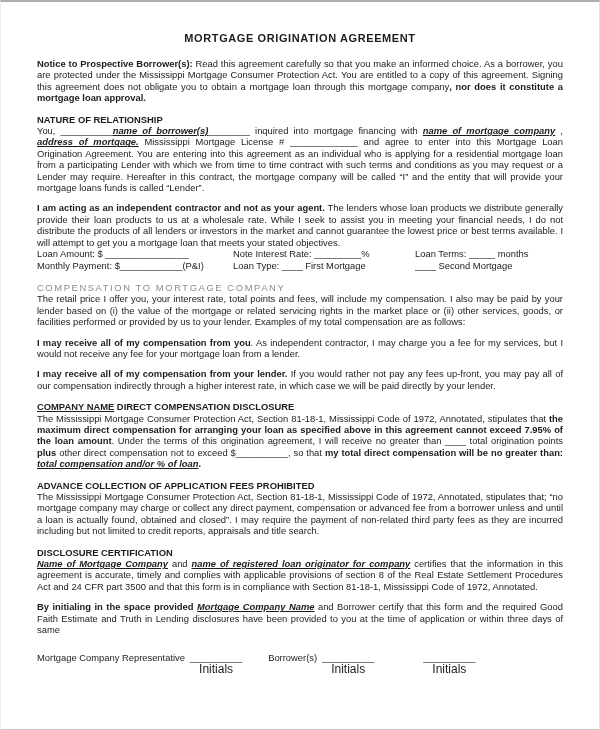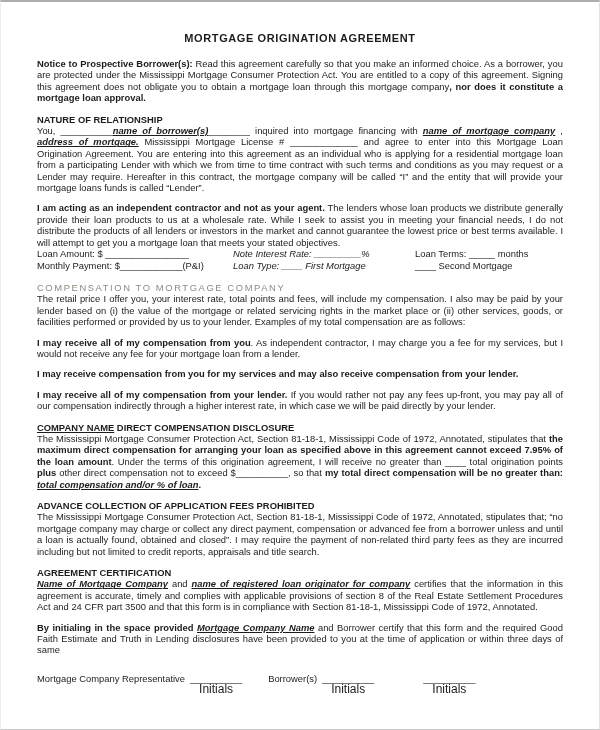--- a/index.html
+++ b/index.html
@@ -48,21 +48,21 @@
     letter-spacing:1.6px;
     margin-top:11px;
   }
   .rs-b{font-weight:bold;}
   .rs-bu{font-weight:bold;text-decoration:underline;}
   .rs-biu{font-weight:bold;font-style:italic;text-decoration:underline;}
   .block-fields{margin:0;}
   .fields-row{display:flex;}
   .fields-cell{white-space:nowrap;}
   .fields-cell:nth-child(1){width:196px;}
-  .fields-cell:nth-child(2){width:182px;font-style:italic;}
+  .fields-cell:nth-child(2){width:182px;}
   .fields-cell:nth-child(3){flex:1;}
   .sig-row{
     display:flex;
     margin-top:17px;
     align-items:flex-start;
   }
   .sig-group{display:flex;align-items:flex-start;}
   .sig-group-1{margin-left:26px;}
   .sig-group-2{margin-left:44px;}
   .sig-label{white-space:nowrap;}
@@ -92,27 +92,26 @@
         </div>
         <div class="fields-row">
           <div class="fields-cell">Monthly Payment: $____________(P&amp;I)</div>
           <div class="fields-cell">Loan Type:  ____ First Mortgage</div>
           <div class="fields-cell"> ____ Second Mortgage</div>
         </div>
       </div>
       <div class="block-heading variant-muted"><span>COMPENSATION TO MORTGAGE COMPANY</span></div>
       <div class="block-paragraph"><span>The retail price I offer you, your interest rate, total points and fees, will include my compensation.  I also may be paid by your lender based on (i) the value of the mortgage or related servicing rights in the market place or (ii) other services, goods, or facilities performed or provided by us to your lender.   Examples of my total compensation are as follows:</span></div>
       <div class="block-paragraph"><span class="rs-b">I may receive all of my compensation from you</span><span>.  As independent contractor, I may charge you a fee for my services, but I would not receive any fee for your mortgage loan from a lender.</span></div>
-      <div class="block-paragraph"><span class="rs-b">I may receive compensation from you for my services and may also receive compensation from your lender.</span></div>
       <div class="block-paragraph"><span class="rs-b">I may receive all of my compensation from your lender.</span><span>  If you would rather not pay any fees up-front, you may pay all of our compensation indirectly through a higher interest rate, in which case we will be paid directly by your lender.</span></div>
       <div class="block-heading"><span class="rs-bu">COMPANY NAME</span><span class="rs-b"> DIRECT COMPENSATION DISCLOSURE</span></div>
       <div class="block-paragraph"><span>The Mississippi Mortgage Consumer Protection Act, Section 81-18-1, Mississippi Code of 1972, Annotated, stipulates that </span><span class="rs-b">the maximum direct compensation for arranging your loan as specified above in this agreement cannot exceed 7.95% of the loan amount</span><span>.  Under the terms of this origination agreement, I will receive no greater than ____ total origination points </span><span class="rs-b">plus</span><span> other direct compensation not to exceed $__________, so that </span><span class="rs-b">my total direct compensation will be no greater than: </span><span class="rs-biu">total compensation and/or % of loan</span><span class="rs-b">.</span></div>
       <div class="block-heading"><span>ADVANCE COLLECTION OF APPLICATION FEES PROHIBITED</span></div>
       <div class="block-paragraph"><span>The Mississippi Mortgage Consumer Protection Act, Section 81-18-1, Mississippi Code of 1972, Annotated, stipulates that; “no mortgage company may charge or collect any direct payment, compensation or advanced fee from a borrower unless and until a loan is actually found, obtained and closed”.  I may require the payment of non-related third party fees as they are incurred including but not limited to credit reports, appraisals and title search.</span></div>
-      <div class="block-heading"><span>AGREEMENT CERTIFICATION</span></div>
+      <div class="block-heading"><span>DISCLOSURE CERTIFICATION</span></div>
       <div class="block-paragraph"><span class="rs-biu">Name of Mortgage Company</span><span> and </span><span class="rs-biu">name of registered loan originator for company</span><span> certifies that the information in this agreement is accurate, timely and complies with applicable provisions of section 8 of the Real Estate Settlement Procedures Act and 24 CFR part 3500 and that this form is in compliance with Section 81-18-1, Mississippi Code of 1972, Annotated.</span></div>
       <div class="block-paragraph"><span class="rs-b">By initialing in the space provided </span><span class="rs-biu">Mortgage Company Name</span><span> and Borrower certify that this form and the required Good Faith Estimate and Truth in Lending disclosures have been provided to you at the time of application or within three days of same</span></div>
       <div class="sig-row">
         <div class="sig-group sig-group-0">
           <span class="sig-label">Mortgage Company Representative</span>
           <span class="sig-blank-wrap">
             <span class="sig-blank">__________</span>
             <span class="sig-sub">Initials</span>
           </span>
         </div>

